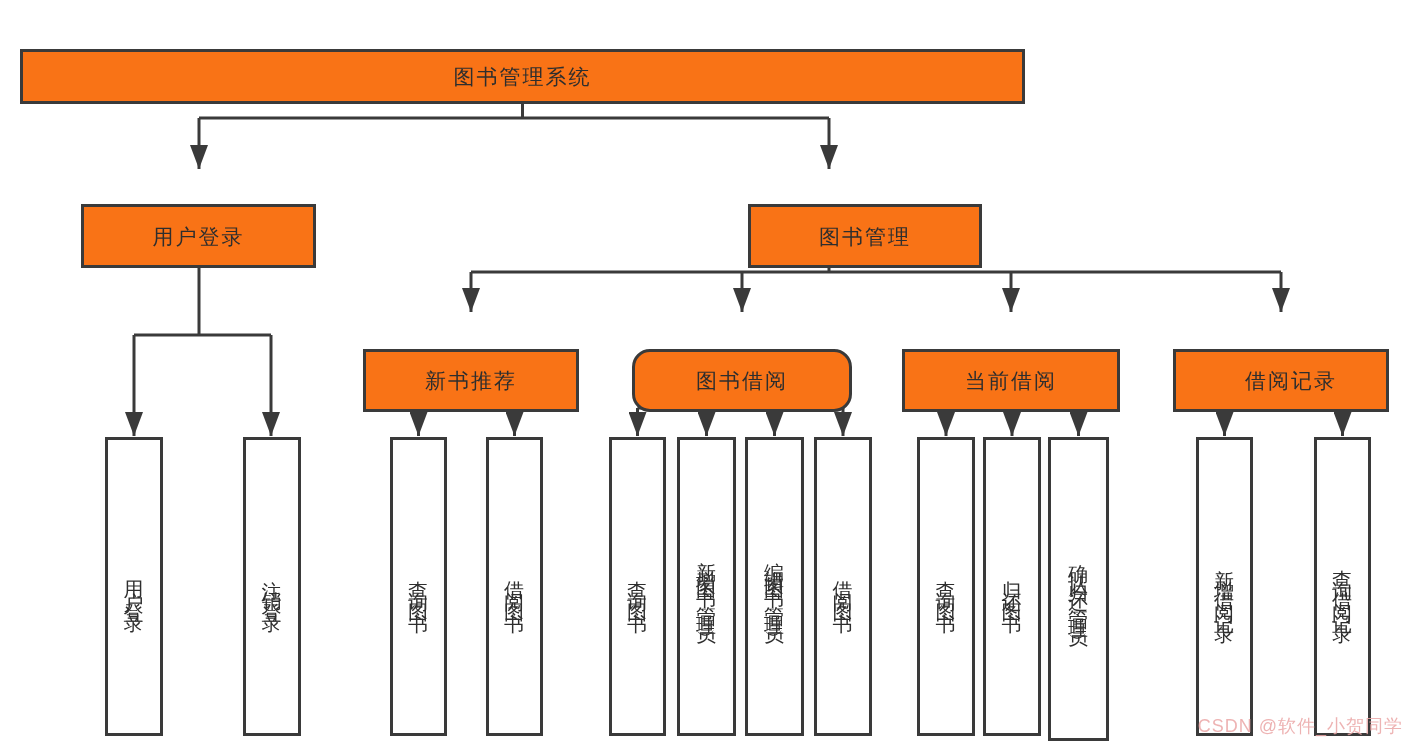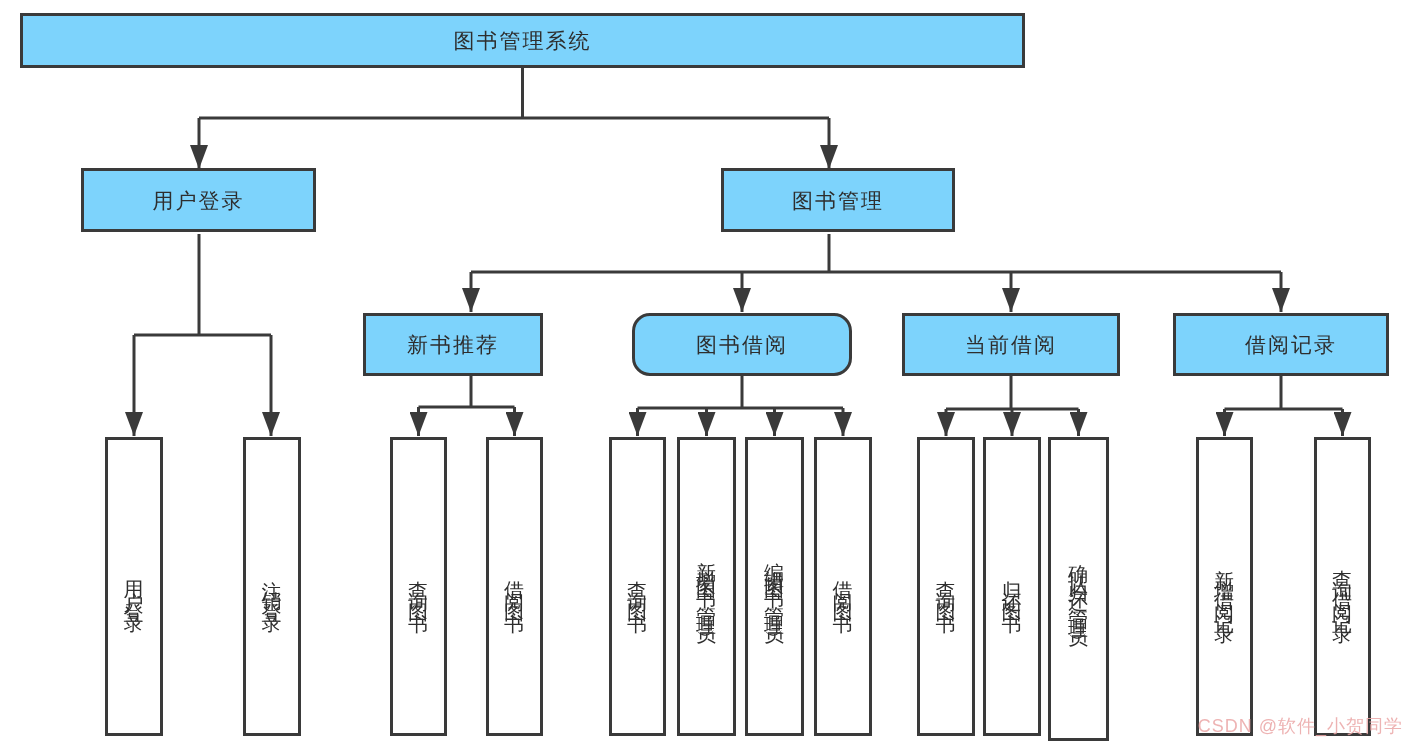--- a/index.html
+++ b/index.html
@@ -9,24 +9,24 @@
   html,body{margin:0;padding:0;background:#fff;}
   body{font-family:"Liberation Sans","DejaVu Sans",sans-serif;}
   .canvas{
     position:relative;width:1405px;height:747px;background:var(--background);
     overflow:hidden;
   }
   .wires{position:absolute;left:0;top:0;z-index:1;}
   .wires path{stroke:var(--line);stroke-width:3;fill:none;}
   .wires .arrowhead{fill:var(--line);stroke:none;}
   .node{
-    position:absolute;box-sizing:border-box;background:#7dd3fc;
+    position:absolute;box-sizing:border-box;background:#f97316;
     border:3px solid var(--border);z-index:2;
     display:flex;align-items:center;justify-content:center;
-    font-size:21px;color:var(--text);letter-spacing:2px;line-height:1;
+    font-size:21px;color:var(--text);letter-spacing:2px;line-height:1;margin-top:36px;
   }
   .leaf{
     position:absolute;box-sizing:border-box;background:#fff;
     border:3px solid var(--border);z-index:2;top:437px;height:299px;
     display:flex;align-items:center;justify-content:center;
   }
   .leaf span{
     writing-mode:vertical-rl;text-orientation:mixed;white-space:nowrap;
     font-size:20px;color:var(--text);letter-spacing:11px;line-height:1;
   }
@@ -78,23 +78,23 @@
     <path d="M1078.5,409 V436" marker-end="url(#arrow)"></path>
 
     <path d="M1281,376 V409 M1224.5,409 H1342.5"></path>
     <path d="M1224.5,409 V436" marker-end="url(#arrow)"></path>
     <path d="M1342.5,409 V436" marker-end="url(#arrow)"></path>
   </svg>
 
   <div class="node" style="left:20px;top:13px;width:1005px;height:55px;">图书管理系统</div>
 
   <div class="node" style="left:81px;top:168px;width:235px;height:64px;">用户登录</div>
-  <div class="node" style="left:721px;top:168px;width:234px;height:64px;">图书管理</div>
+  <div class="node" style="left:748px;top:168px;width:234px;height:64px;">图书管理</div>
 
-  <div class="node" style="left:363px;top:313px;width:180px;height:63px;">新书推荐</div>
+  <div class="node" style="left:363px;top:313px;width:216px;height:63px;">新书推荐</div>
   <div class="node" style="left:632px;top:313px;width:220px;height:63px;border-radius:18px;">图书借阅</div>
   <div class="node" style="left:902px;top:313px;width:218px;height:63px;">当前借阅</div>
   <div class="node" style="left:1173px;top:313px;width:216px;height:63px;padding-left:20px;">借阅记录</div>
 
   <div class="leaf" style="left:105px;width:58px;">
     <span>用户登录</span>
   </div>
   <div class="leaf" style="left:243px;width:58px;">
     <span>注销登录</span>
   </div>

